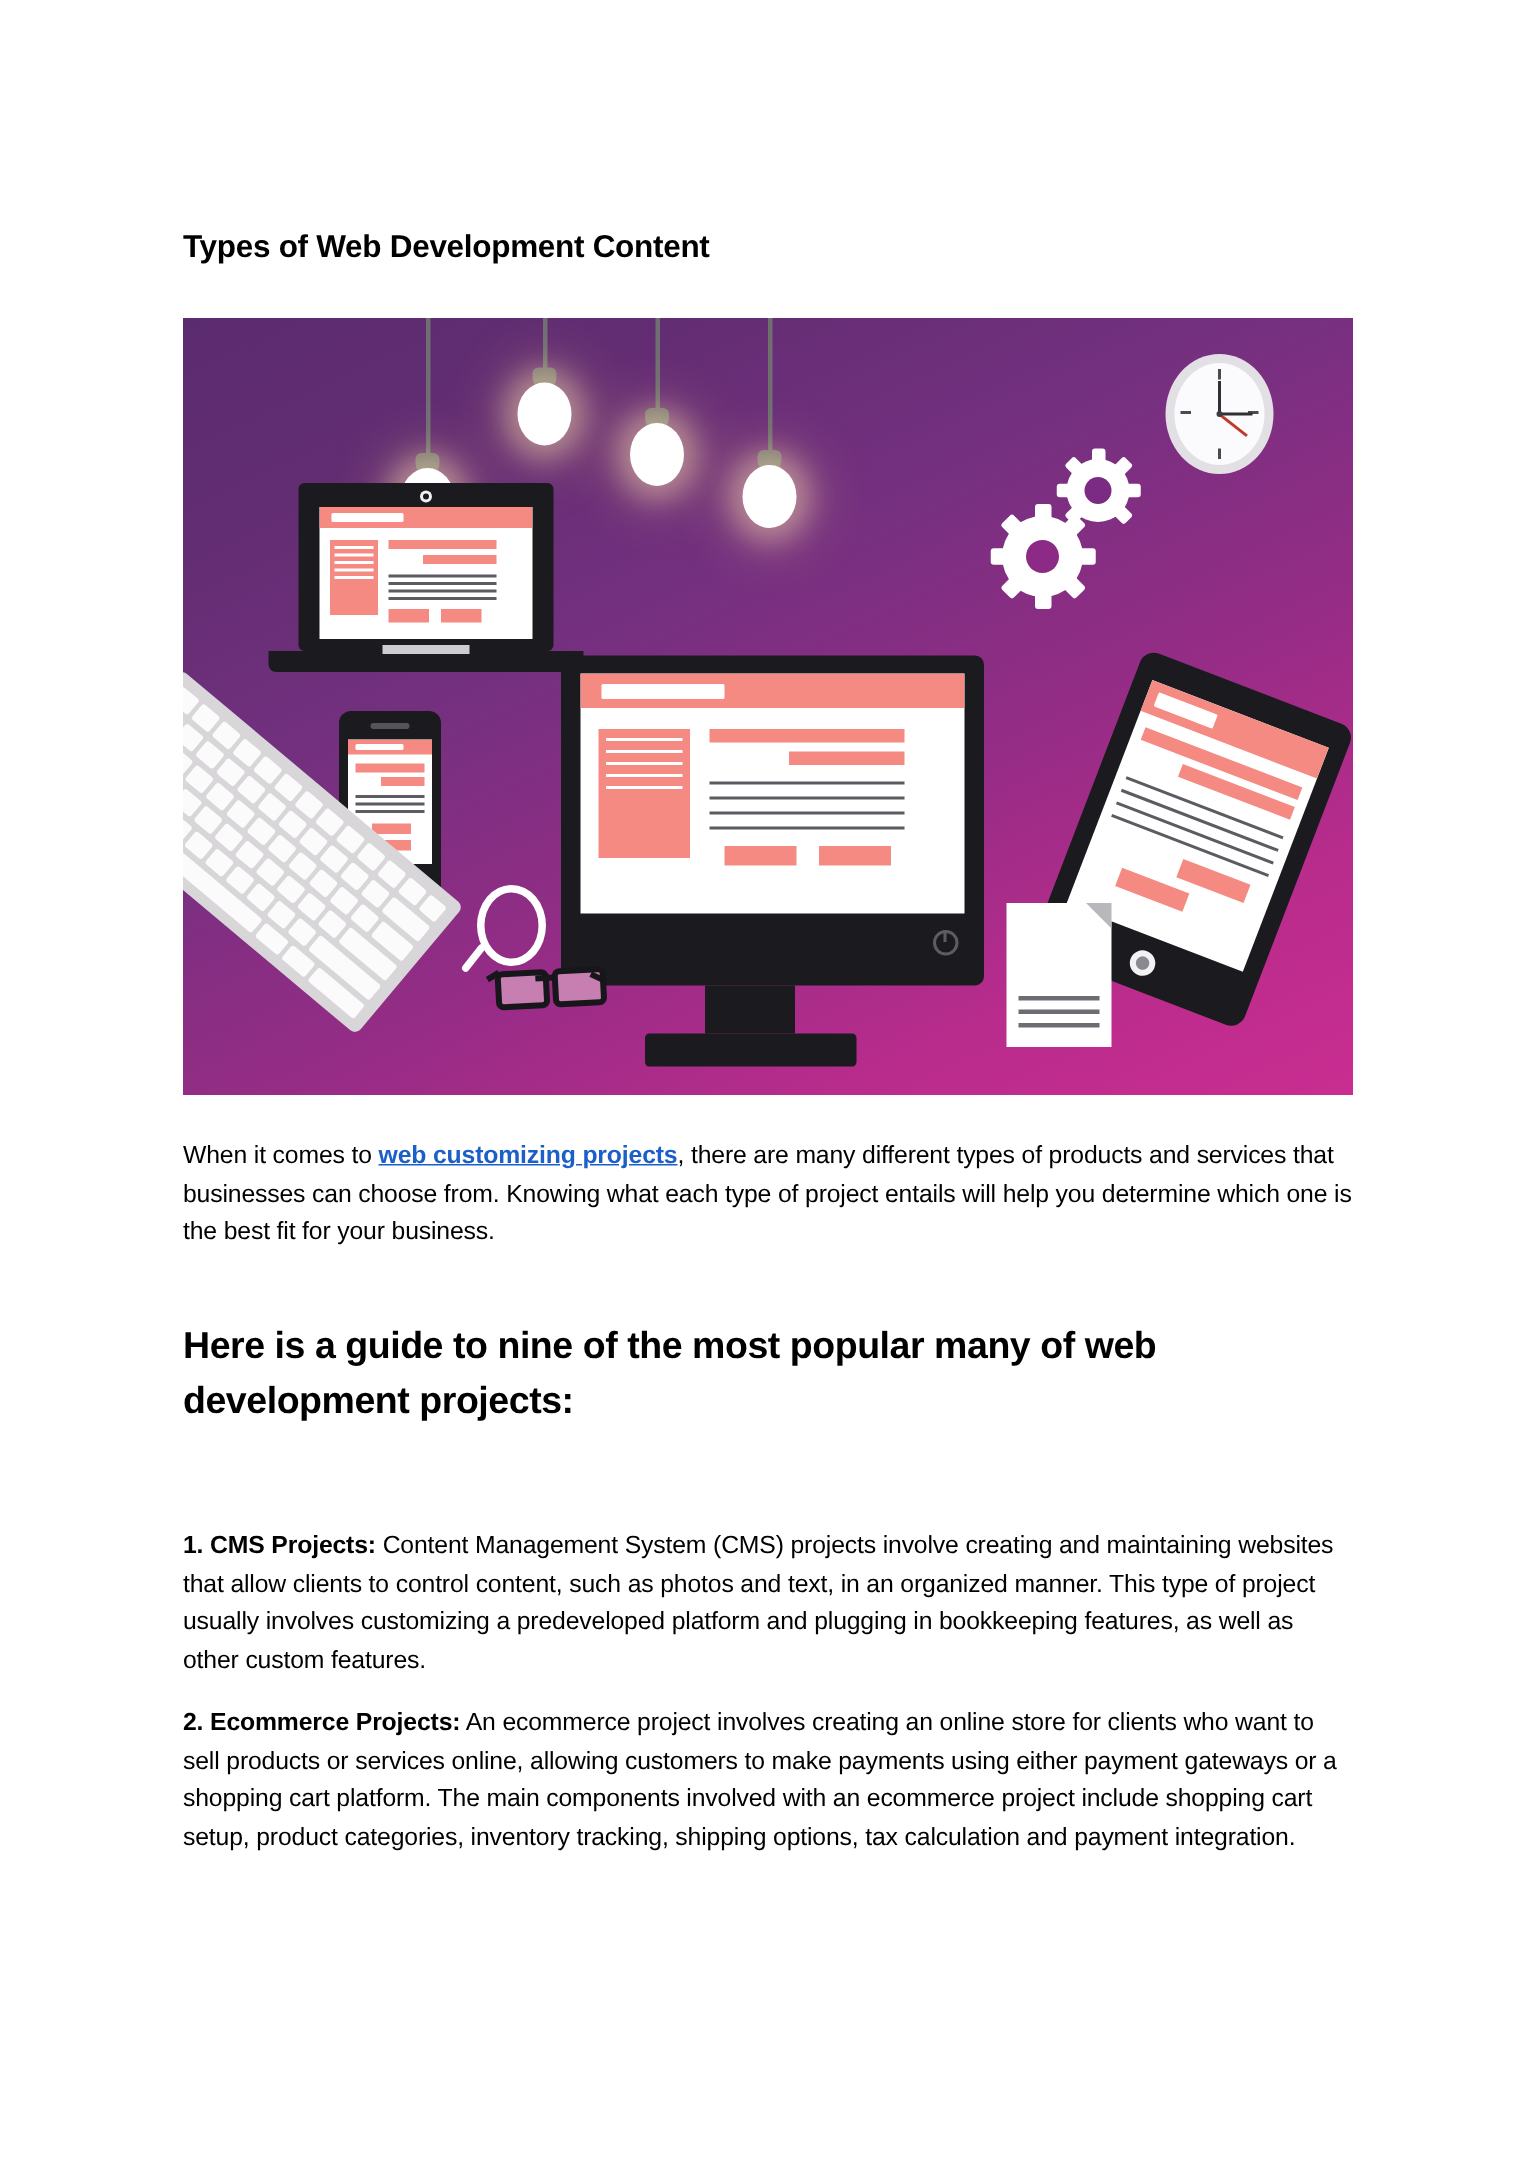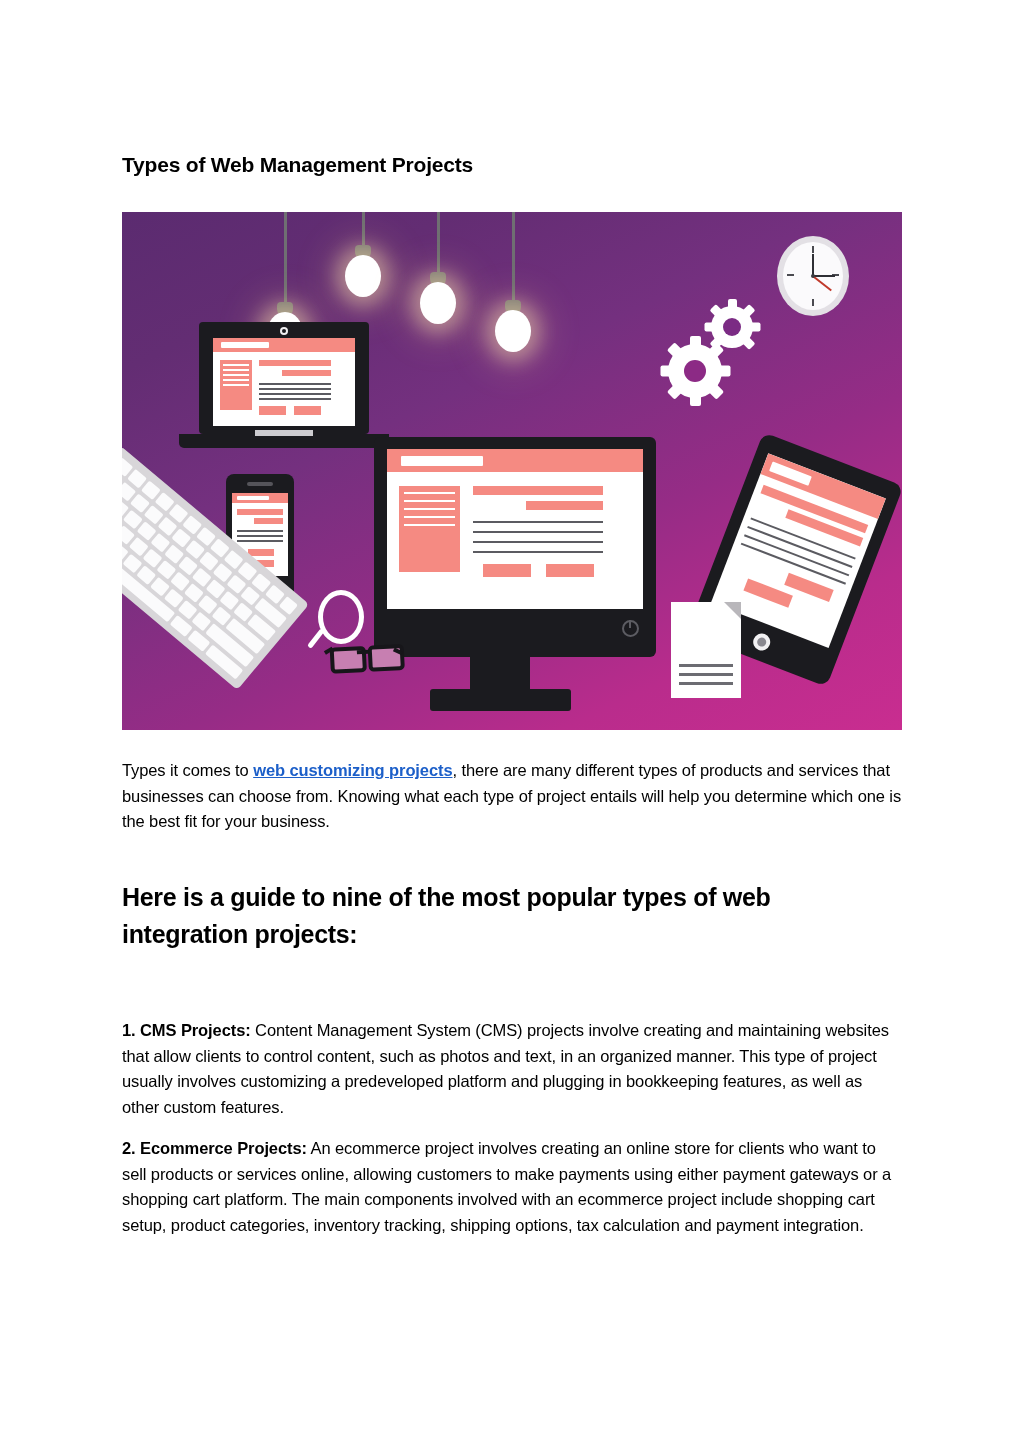--- a/index.html
+++ b/index.html
@@ -235,21 +235,21 @@
 
   
   .rot { position: absolute; transform-origin: center center; }
 </style>
 </head>
 <body>
 
 <div class="page">
   <div class="content">
 
-    <h1 class="doc-title">Types of Web Management Projects</h1>
+    <h1 class="doc-title">Types of Web Development Content</h1>
 
     <div class="sp-title-img"></div>
 
     <div class="hero">
 
       <div>
 
         <div class="cord" style="left:162px; height:92px;"></div>
         <div class="socket" style="left:155px; top:90px;"></div>
         <div class="bulb" style="left:145px; top:100px;"></div>
@@ -488,25 +488,25 @@
         <div class="doc-fold" style="left:602px; top:390px;"></div>
         <div class="doc-line" style="left:557px; top:452px; width:54px; height:3px;"></div>
         <div class="doc-line" style="left:557px; top:461px; width:54px; height:3px;"></div>
         <div class="doc-line" style="left:557px; top:470px; width:54px; height:3px;"></div>
       </div>
 
     </div>
 
     <div class="sp-img-intro"></div>
 
-    <p class="intro"><span>Types it comes to </span><a class="inline-link" href="#">web customizing projects</a><span>, there are many different types of products and services that businesses can choose from. Knowing what each type of project entails will help you determine which one is the best fit for your business.</span></p>
+    <p class="intro"><span>When it comes to </span><a class="inline-link" href="#">web customizing projects</a><span>, there are many different types of products and services that businesses can choose from. Knowing what each type of project entails will help you determine which one is the best fit for your business.</span></p>
 
     <div class="sp-intro-guide"></div>
 
-    <h2 class="guide-heading">Here is a guide to nine of the most popular types of web integration projects:</h2>
+    <h2 class="guide-heading">Here is a guide to nine of the most popular many of web development projects:</h2>
 
     <div class="sp-guide-items"></div>
 
     <p class="item-para"><span class="lead">1. CMS Projects:</span><span> Content Management System (CMS) projects involve creating and maintaining websites that allow clients to control content, such as photos and text, in an organized manner. This type of project usually involves customizing a predeveloped platform and plugging in bookkeeping features, as well as other custom features.</span></p>
 
     <div class="sp-item"></div>
 
     <p class="item-para"><span class="lead">2. Ecommerce Projects:</span><span> An ecommerce project involves creating an online store for clients who want to sell products or services online, allowing customers to make payments using either payment gateways or a shopping cart platform. The main components involved with an ecommerce project include shopping cart setup, product categories, inventory tracking, shipping options, tax calculation and payment integration.</span></p>
 
   </div>

